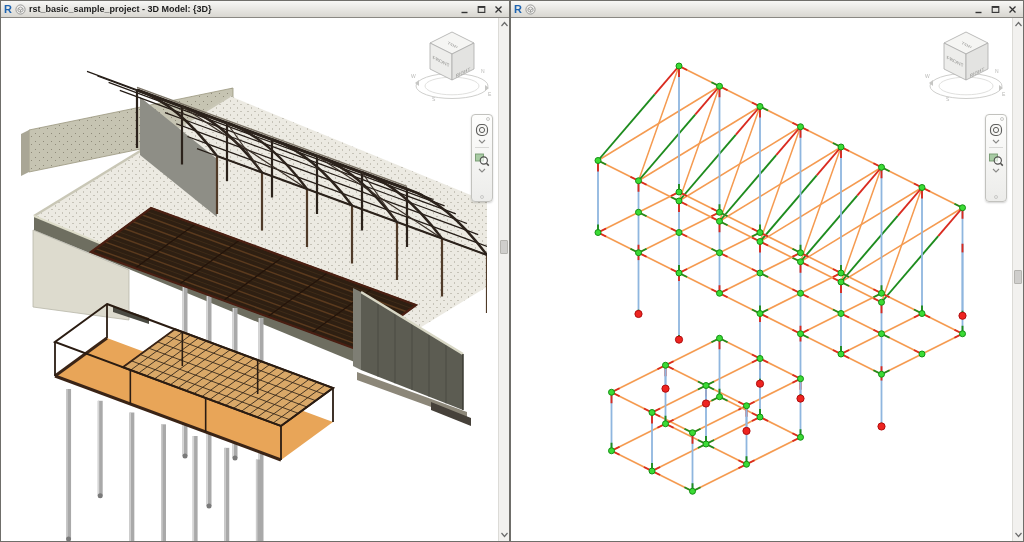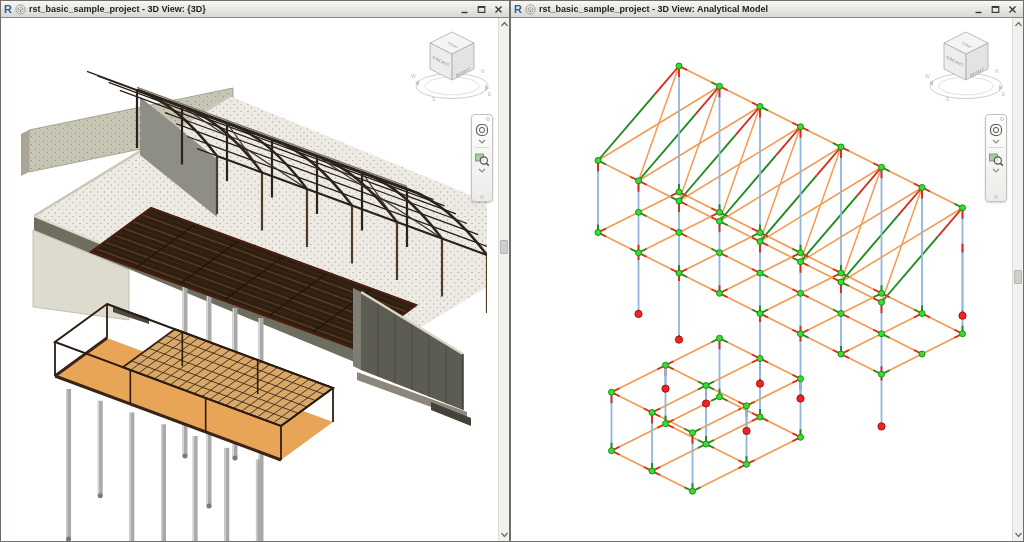--- a/index.html
+++ b/index.html
@@ -36,21 +36,21 @@
 
 <section class="win left">
   <header class="titlebar">
     <span class="rlogo">R</span>
     <span class="ticon">
       <svg width="11" height="11" viewBox="0 0 11 11">
           <circle cx="5.5" cy="5.5" r="4.6" fill="#efefed" stroke="#9a9a98"></circle>
           <path d="M3 4.5 L5.5 3 L8 4.5 L8 7 L5.5 8.3 L3 7 Z M3 4.5 L5.5 6 L8 4.5 M5.5 6 L5.5 8.3" fill="none" stroke="#8a8a88" stroke-width="0.7"></path>
         </svg>
     </span>
-    <span class="wtitle">rst_basic_sample_project - 3D View: {3D}</span>
+    <span class="wtitle">rst_basic_sample_project - 3D Model: {3D}</span>
     <span class="wcontrols">
       <button class="wbtn" aria-label="Minimize">
         <svg width="9" height="9" viewBox="0 0 9 9">
             <line x1="1.5" y1="7.5" x2="7.5" y2="7.5" stroke="#333" stroke-width="1.4"></line>
           </svg>
       </button>
       <button class="wbtn" aria-label="Maximize">
         <svg width="9" height="9" viewBox="0 0 9 9">
             <rect x="1.2" y="1.6" width="6.6" height="5.8" fill="none" stroke="#333" stroke-width="1.1"></rect>
             <line x1="1.2" y1="2.1" x2="7.8" y2="2.1" stroke="#333" stroke-width="1.6"></line>
@@ -305,21 +305,20 @@
 
 <section class="win right">
   <header class="titlebar">
     <span class="rlogo">R</span>
     <span class="ticon">
       <svg width="11" height="11" viewBox="0 0 11 11">
           <circle cx="5.5" cy="5.5" r="4.6" fill="#efefed" stroke="#9a9a98"></circle>
           <path d="M3 4.5 L5.5 3 L8 4.5 L8 7 L5.5 8.3 L3 7 Z M3 4.5 L5.5 6 L8 4.5 M5.5 6 L5.5 8.3" fill="none" stroke="#8a8a88" stroke-width="0.7"></path>
         </svg>
     </span>
-    <span class="wtitle">rst_basic_sample_project - 3D View: Analytical Model</span>
     <span class="wcontrols">
       <button class="wbtn" aria-label="Minimize">
         <svg width="9" height="9" viewBox="0 0 9 9">
             <line x1="1.5" y1="7.5" x2="7.5" y2="7.5" stroke="#333" stroke-width="1.4"></line>
           </svg>
       </button>
       <button class="wbtn" aria-label="Maximize">
         <svg width="9" height="9" viewBox="0 0 9 9">
             <rect x="1.2" y="1.6" width="6.6" height="5.8" fill="none" stroke="#333" stroke-width="1.1"></rect>
             <line x1="1.2" y1="2.1" x2="7.8" y2="2.1" stroke="#333" stroke-width="1.6"></line>

